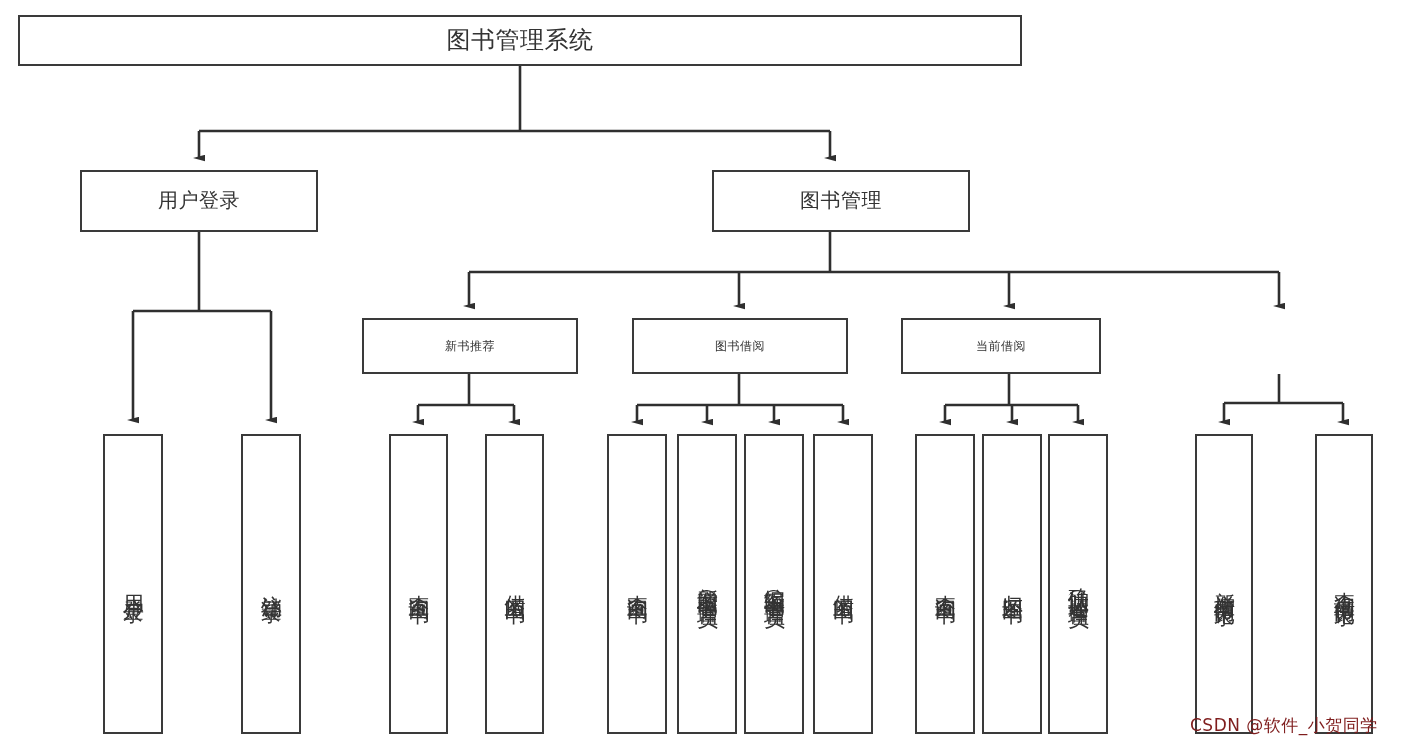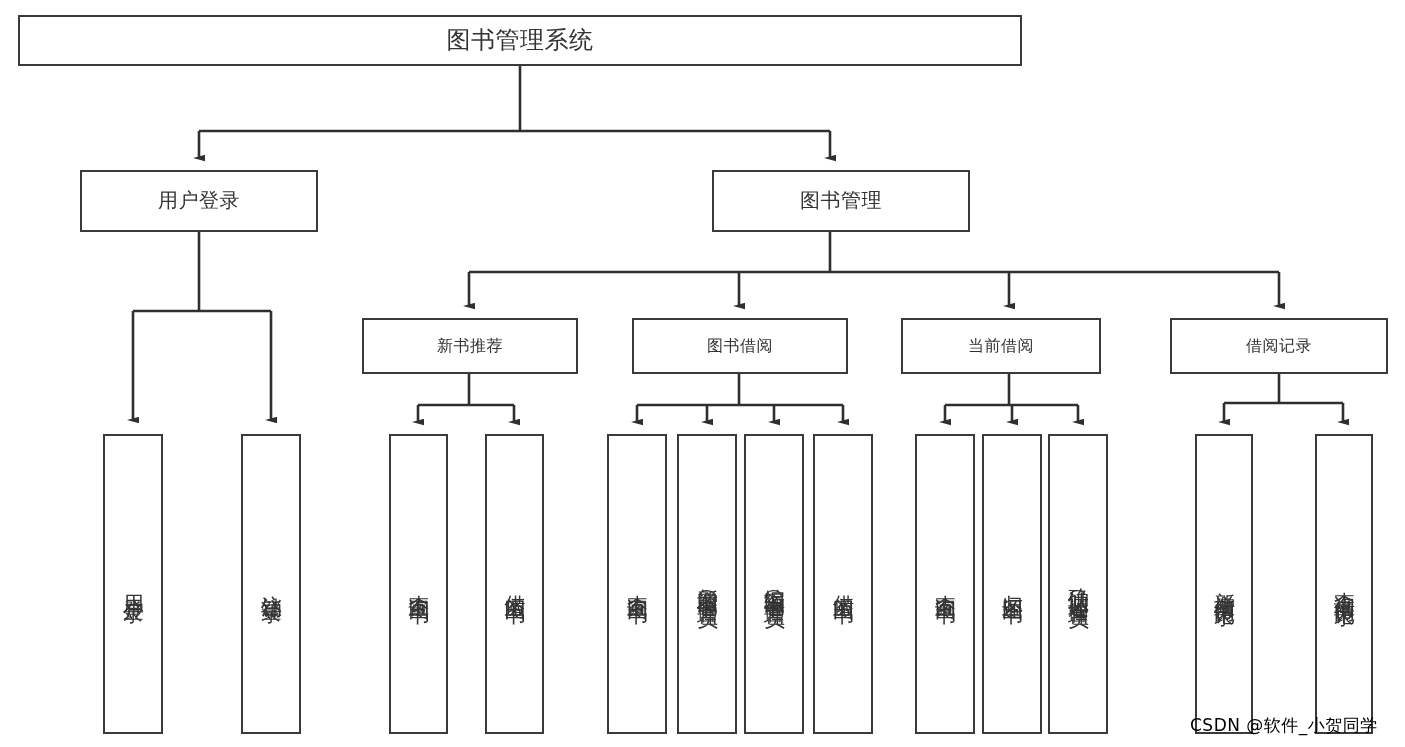--- a/index.html
+++ b/index.html
@@ -36,38 +36,38 @@
     justify-content: center;
     text-align: center;
   }
   .node .label {
     color: #333333;
     letter-spacing: 0.5px;
     line-height: 1.18;
   }
   .node.root .label { font-size: 24px; }
   .node.l2 .label { font-size: 20px; }
-  .node.l3 .label { font-size: 16px; }
+  .node.l3 .label { font-size: 12px; }
   .node.leaf {
     align-items: center;
     justify-content: center;
     padding: 4px 0;
   }
   .node.leaf .label {
     writing-mode: vertical-rl;
     text-orientation: upright;
     font-size: 21px;
     letter-spacing: 3px;
     line-height: 1;
     white-space: nowrap;
   }
   .watermark {
     position: absolute;
     font-size: 17px;
-    color: #000000;
+    color: #7f1d1d;
     white-space: nowrap;
     letter-spacing: 0.5px;
   }
 </style>
 </head>
 <body>
 
 <div id="canvas">
 
   <svg class="edges" viewBox="0 0 1405 747">
@@ -133,23 +133,20 @@
 
   <div class="node l3" style="left:362px; top:318px; width:216px; height:56px;">
     <span class="label">新书推荐</span>
   </div>
   <div class="node l3" style="left:632px; top:318px; width:216px; height:56px;">
     <span class="label">图书借阅</span>
   </div>
   <div class="node l3" style="left:901px; top:318px; width:200px; height:56px;">
     <span class="label">当前借阅</span>
   </div>
-  <div class="node l3" style="left:1170px; top:318px; width:218px; height:56px;">
-    <span class="label">借阅记录</span>
-  </div>
 
   <div class="node leaf" style="left:103px; top:434px; width:60px; height:300px;">
     <span class="label">用户登录</span>
   </div>
   <div class="node leaf" style="left:241px; top:434px; width:60px; height:300px;">
     <span class="label">注销登录</span>
   </div>
 
   <div class="node leaf" style="left:389px; top:434px; width:59px; height:300px;">
     <span class="label">查询图书</span>

